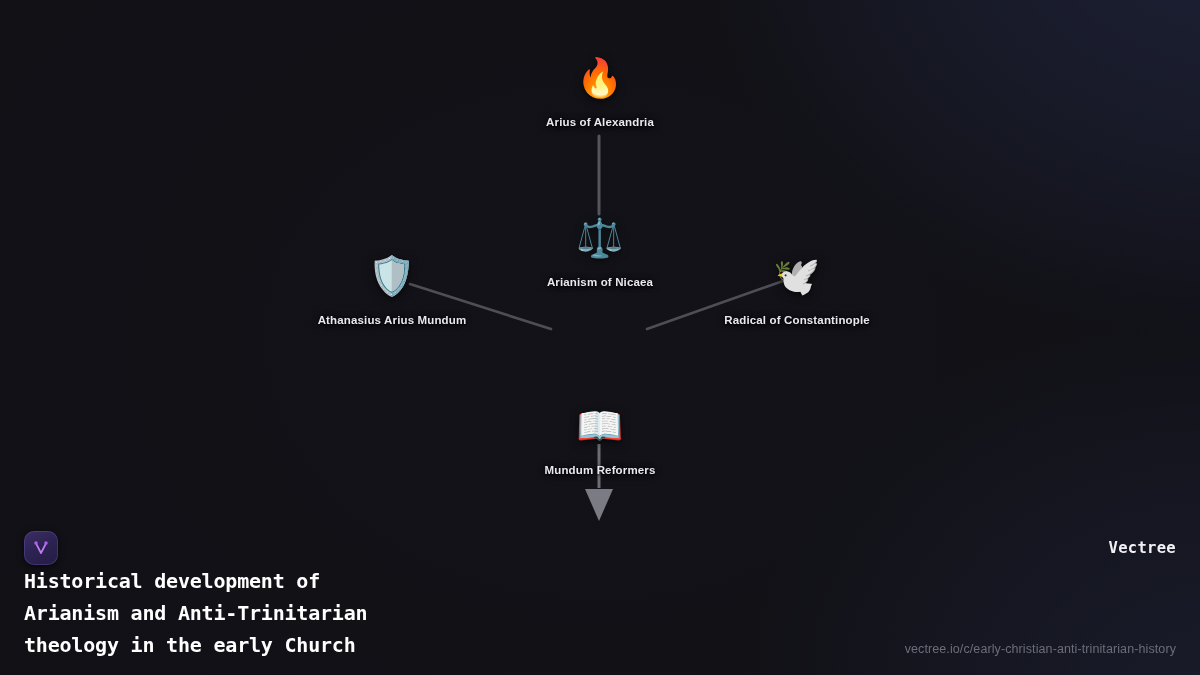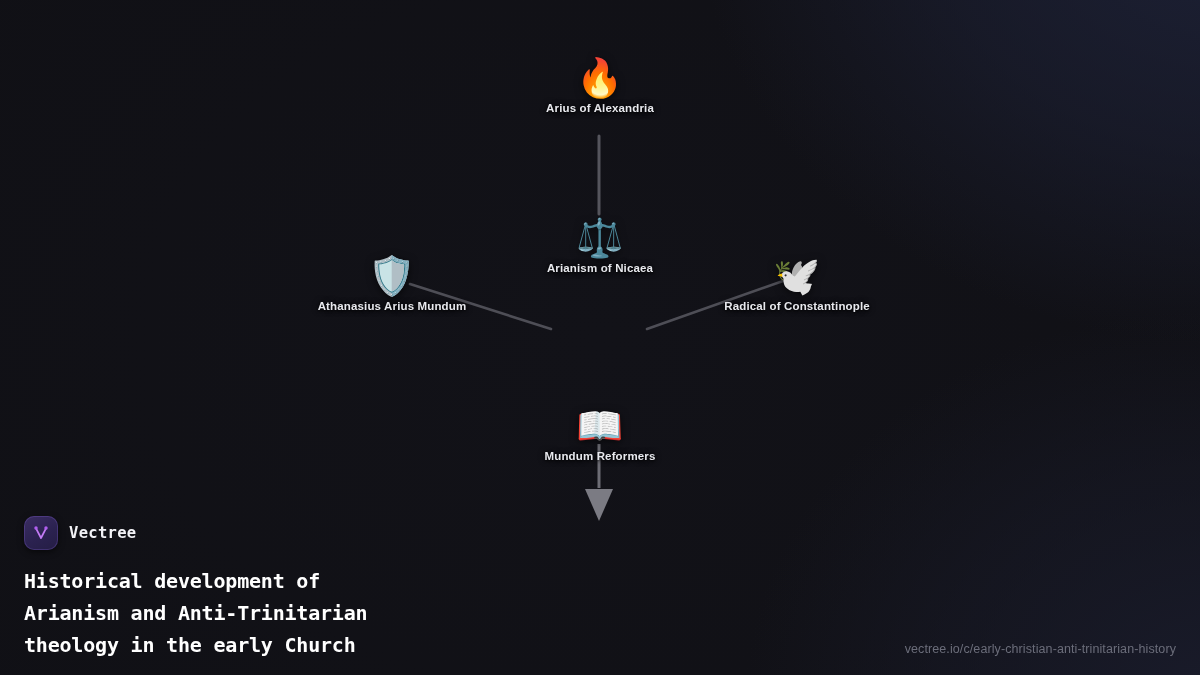--- a/index.html
+++ b/index.html
@@ -42,41 +42,41 @@
   }
   .node-emoji {
     font-family:"DejaVu Sans", sans-serif;
     font-size:38px;
     line-height:44px;
     display:block;
     filter:drop-shadow(0 2px 4px rgba(0,0,0,0.6));
   }
   .node-label {
     display:block;
-    margin-top:2px;
+    margin-top:16px;
     font-family:"Liberation Sans", sans-serif;
     font-size:11.5px;
     font-weight:bold;
     letter-spacing:0.15px;
     color:#e8e9ee;
     text-shadow:0 1px 3px rgba(0,0,0,0.95), 0 0 6px rgba(0,0,0,0.7);
     white-space:nowrap;
   }
 
   
   #footer {
     position:absolute;
     left:0; right:0; bottom:0;
     padding:0 24px 14px 24px;
   }
   #brand-row {
     display:flex;
     align-items:center;
     gap:11px;
-    margin-bottom:15px;
+    justify-content:space-between;
   }
   #brand-logo {
     width:34px; height:34px;
     border-radius:10px;
     background:linear-gradient(150deg,#3b2d63 0%,#2b2250 55%,#241d44 100%);
     box-shadow:inset 0 0 0 1px rgba(160,120,255,0.22), 0 2px 6px rgba(0,0,0,0.55);
     display:flex; align-items:center; justify-content:center;
     flex:0 0 auto;
   }
   #brand-name {

